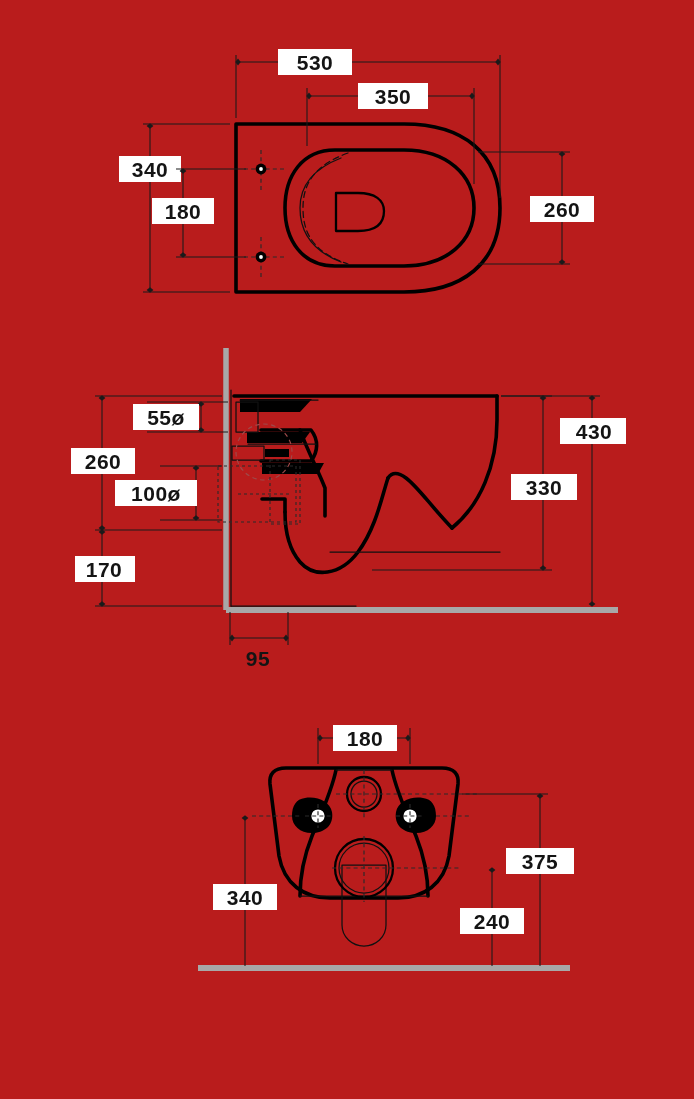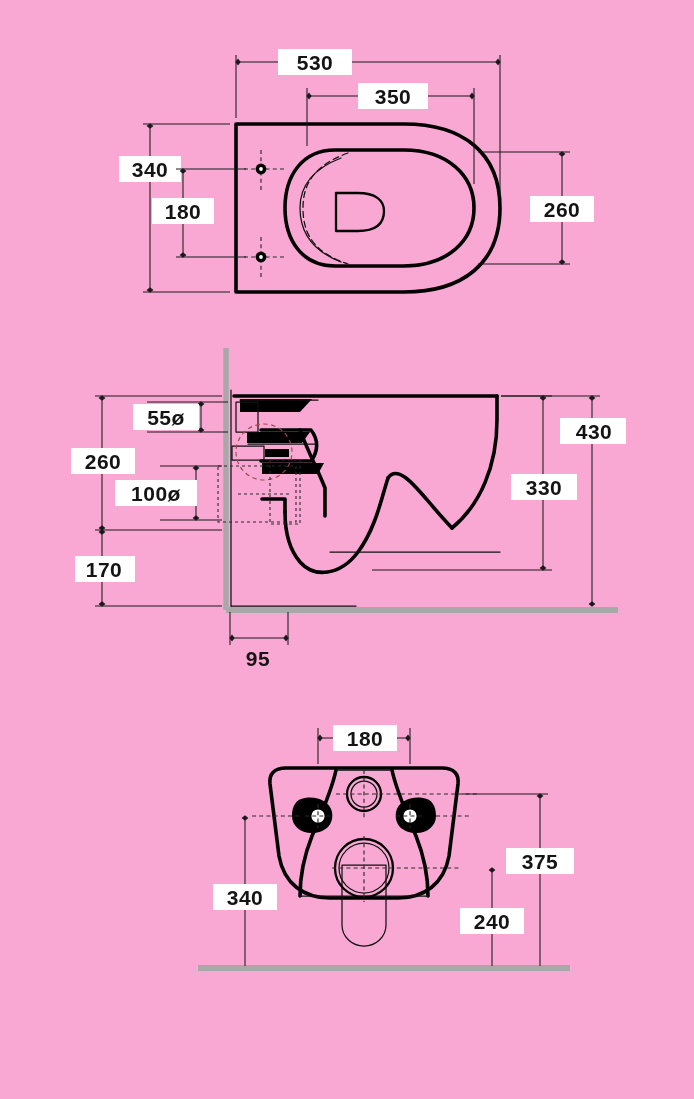--- a/index.html
+++ b/index.html
@@ -11,21 +11,21 @@
   body {
     width: 694px;
     height: 1099px;
     font-family: "Liberation Sans", sans-serif;
     overflow: hidden;
   }
   #drawing-root {
     position: relative;
     width: 694px;
     height: 1099px;
-    background: #f9a8d4;
+    background: #b91c1c;
   }
   svg#tech-drawing {
     display: block;
     width: 694px;
     height: 1099px;
   }
   .dim-text {
     font-family: "Liberation Sans", sans-serif;
     font-weight: bold;
     font-size: 21px;

